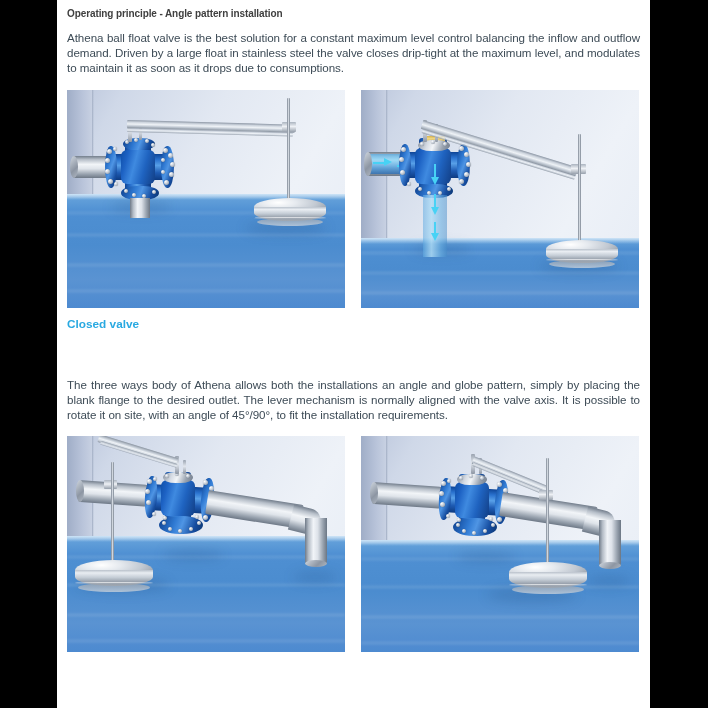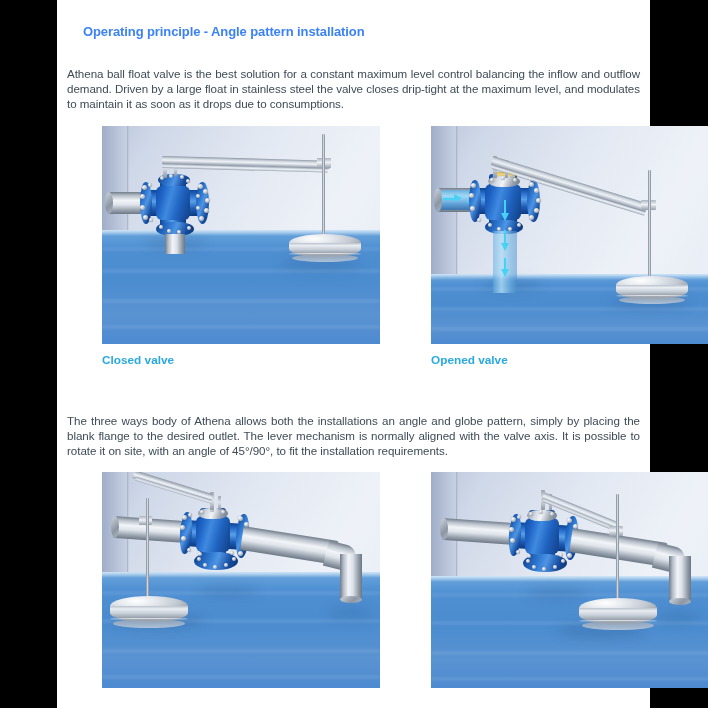--- a/index.html
+++ b/index.html
@@ -23,24 +23,24 @@
     box-sizing: border-box;
   }
   .content {
     position: absolute;
     left: 10px;
     top: 0;
     width: 573px;
   }
 
   h2.section-heading {
-    font-size: 13px;
+    font-size: 10px;
     font-weight: bold;
-    color: #3b82f6;
-    margin: 16px;
+    color: #404040;
+    margin: 0;
     padding: 0;
     letter-spacing: -0.1px;
   }
   p.body-text {
     font-size: 11.6px;
     line-height: 15.2px;
     color: #3d4b56;
     margin: 0;
     text-align: justify;
     letter-spacing: -0.05px;
@@ -59,21 +59,20 @@
     margin: 0;
     text-align: justify;
   }
 
   .figure-row {
     display: flex;
     gap: 16px;
   }
   .figure {
     width: 278px;
-    margin-left: 35px;
   }
   .figure .frame {
     width: 278px;
     height: 218px;
     position: relative;
     overflow: hidden;
     background: #ccd6e8;
   }
   .figure.tall .frame {
     height: 216px;
@@ -425,21 +424,20 @@
 
             <div class="rod" style="left:217px; top:44px; height:112px;"></div>
             <div class="float-top" style="left:185px; top:150px; width:72px; height:18px;"></div>
             <div class="float-side" style="left:185px; top:159px; width:72px; height:14px; border-radius:0 0 36px 36px/0 0 8px 8px;"></div>
             <div class="float-ring" style="left:185px; top:169px; width:72px;"></div>
             <div class="float-bottom" style="left:188px; top:170px; width:66px; height:8px; opacity:.75;"></div>
           </div>
         </div>
 
         <div style="height:9px"></div>
-        <h3 class="caption-heading">Opened valve</h3>
         <div style="height:5px"></div>
       </div>
     </div>
 
     <div style="height:30px"></div>
 
     <div style="height:11px"></div>
     <p class="body-text">The three ways body of Athena allows both the installations an angle and globe pattern, simply by placing the blank flange to the desired outlet. The lever mechanism is normally aligned with the valve axis. It is possible to rotate it on site, with an angle of 45°/90°, to fit the installation requirements.</p>
 
     <div style="height:14px"></div>

